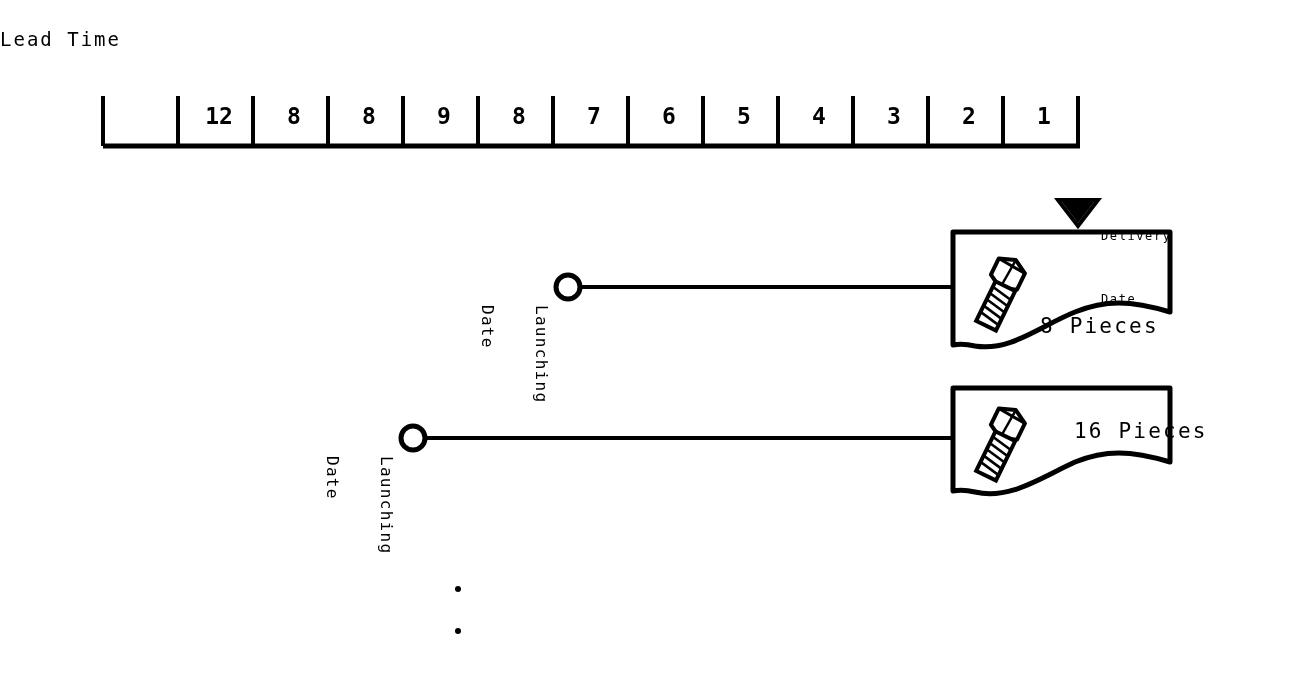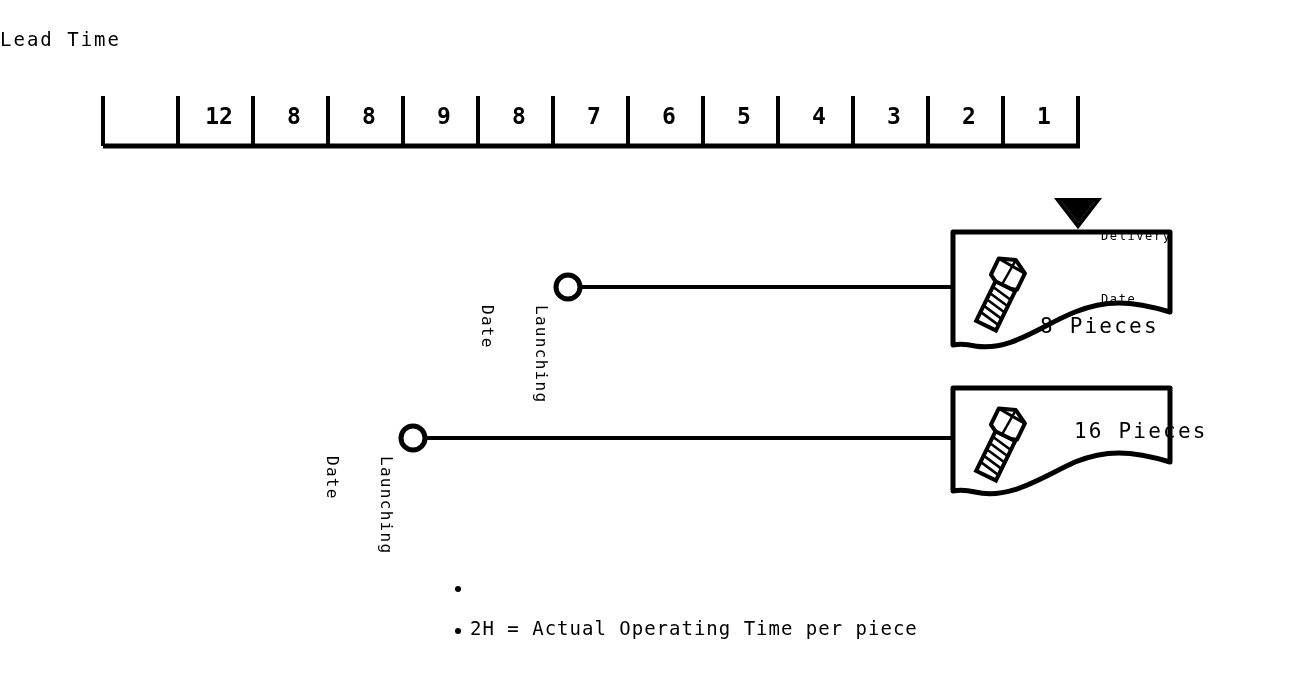--- a/index.html
+++ b/index.html
@@ -165,15 +165,14 @@
     <div>Date</div>
   </div>
   <div class="txt launch-label" id="launch-bottom-label">
     <div>Launching</div>
     <div>Date</div>
   </div>
 
   <div class="legend-bullet" id="legend-bullet-0"></div>
 
   <div class="legend-bullet" id="legend-bullet-1"></div>
-  <div class="txt legend-line" id="legend-1">2H = Actual Operating Time per piece</div>
 
 </div>
 
 </body></html>

